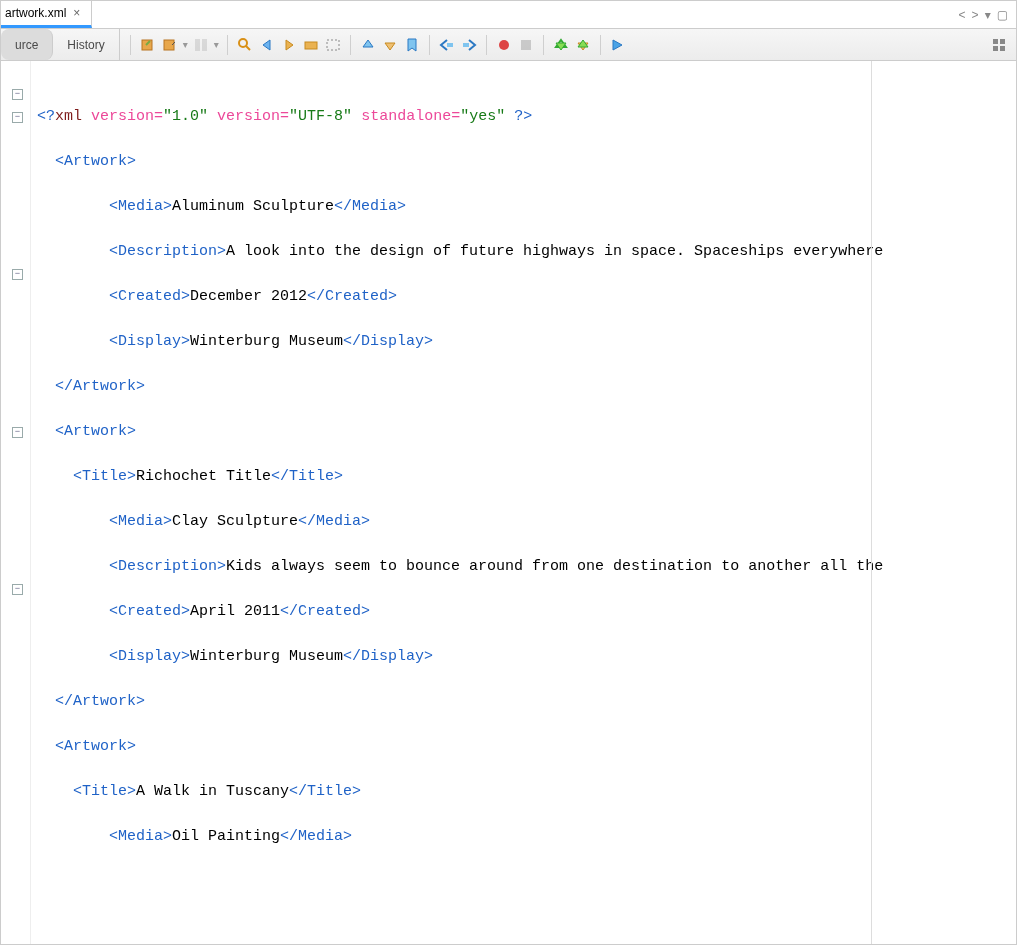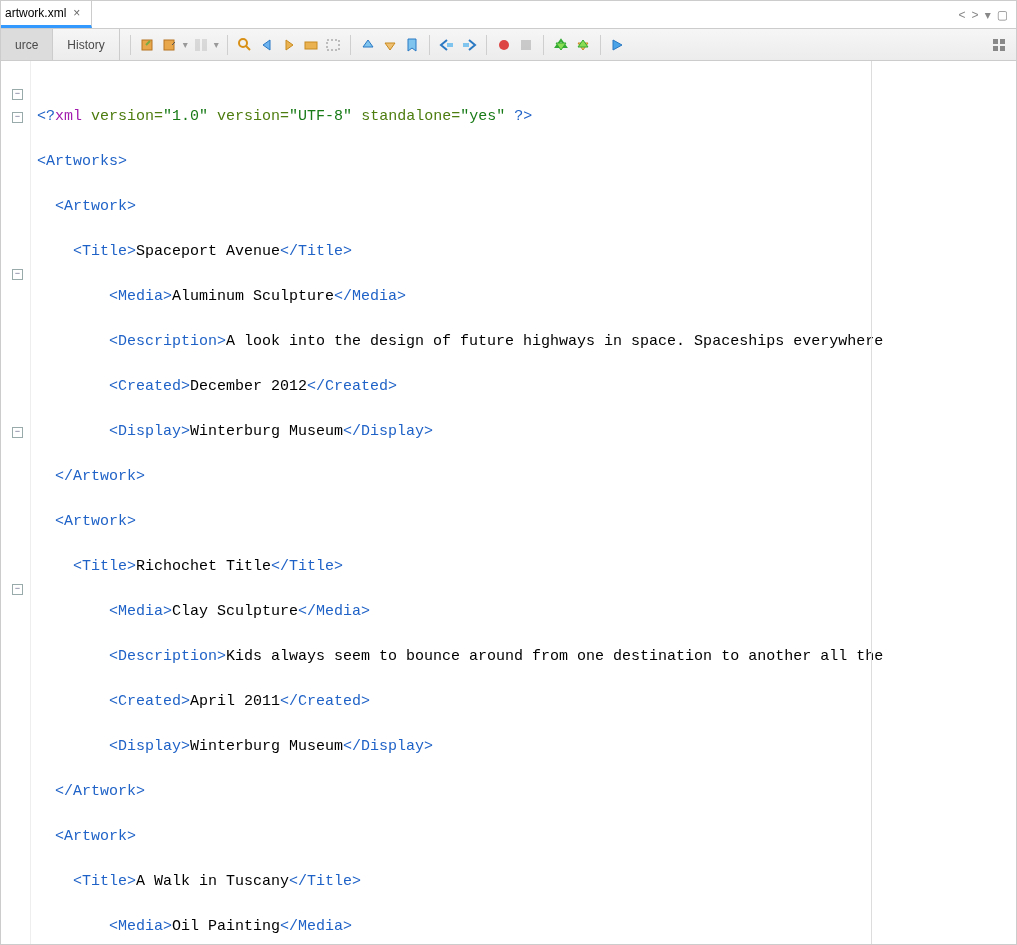--- a/index.html
+++ b/index.html
@@ -50,20 +50,21 @@
     padding: 8px 14px;
     font-size: 12px;
     color: #4a4a4a;
     border-right: 1px solid #ccc;
     cursor: pointer;
     display:flex;align-items:center;
   }
   .view-tab.active {
     background: #dcdcdc;
     border-bottom: 0;
+    border-radius: 8px;
   }
   .toolbar {
     display: flex;
     align-items: center;
     padding: 0 6px;
     gap: 4px;
   }
   .tbtn {
     width: 18px; height: 18px;
     display: inline-flex;
@@ -107,25 +108,25 @@
   }
   .ruler {
     position:absolute;
     top:0;bottom:0;
     left: 840px;
     width:1px;
     background:#ddd;
   }
   .code-line { display:block; height:22.5px; }
   .t-tag { color:#1f62c7; }
-  .t-attr { color:#4d7c0f; }
+  .t-attr { color:#ec4899; }
   .t-str { color:#177a17; }
   .t-txt { color:#000; }
   .t-pi { color:#1f62c7; }
-  .t-pi-name { color:#a21caf; }
+  .t-pi-name { color:#7f1d1d; }
   .glance {color:#999;font-size:10px;}
 </style>
 </head>
 <body>
 
 <div class="tab-bar">
   <div class="tab">
     <span>artwork.xml</span>
     <span class="tab-close">×</span>
   </div>
@@ -272,23 +273,21 @@
   <div class="gutter">
     <div class="fold" style="top:28px">−</div>
     <div class="fold" style="top:51px">−</div>
     <div class="fold" style="top:208px">−</div>
     <div class="fold" style="top:366px">−</div>
     <div class="fold" style="top:523px">−</div>
   </div>
   <div class="code-area">
     <div class="ruler"></div>
 <span class="code-line"><span class="t-pi">&lt;?</span><span class="t-pi-name">xml</span> <span class="t-attr">version=</span><span class="t-str">"1.0"</span> <span class="t-attr">version=</span><span class="t-str">"UTF-8"</span> <span class="t-attr">standalone=</span><span class="t-str">"yes"</span> <span class="t-pi">?&gt;</span></span>
-<span class="code-line"><span class="t-tag">&lt;Artworks&gt;</span></span>
 <span class="code-line">  <span class="t-tag">&lt;Artwork&gt;</span></span>
-<span class="code-line">    <span class="t-tag">&lt;Title&gt;</span><span class="t-txt">Spaceport Avenue</span><span class="t-tag">&lt;/Title&gt;</span></span>
 <span class="code-line">        <span class="t-tag">&lt;Media&gt;</span><span class="t-txt">Aluminum Sculpture</span><span class="t-tag">&lt;/Media&gt;</span></span>
 <span class="code-line">        <span class="t-tag">&lt;Description&gt;</span><span class="t-txt">A look into the design of future highways in space. Spaceships everywhere</span></span>
 <span class="code-line">        <span class="t-tag">&lt;Created&gt;</span><span class="t-txt">December 2012</span><span class="t-tag">&lt;/Created&gt;</span></span>
 <span class="code-line">        <span class="t-tag">&lt;Display&gt;</span><span class="t-txt">Winterburg Museum</span><span class="t-tag">&lt;/Display&gt;</span></span>
 <span class="code-line">  <span class="t-tag">&lt;/Artwork&gt;</span></span>
 <span class="code-line">  <span class="t-tag">&lt;Artwork&gt;</span></span>
 <span class="code-line">    <span class="t-tag">&lt;Title&gt;</span><span class="t-txt">Richochet Title</span><span class="t-tag">&lt;/Title&gt;</span></span>
 <span class="code-line">        <span class="t-tag">&lt;Media&gt;</span><span class="t-txt">Clay Sculpture</span><span class="t-tag">&lt;/Media&gt;</span></span>
 <span class="code-line">        <span class="t-tag">&lt;Description&gt;</span><span class="t-txt">Kids always seem to bounce around from one destination to another all the</span></span>
 <span class="code-line">        <span class="t-tag">&lt;Created&gt;</span><span class="t-txt">April 2011</span><span class="t-tag">&lt;/Created&gt;</span></span>

